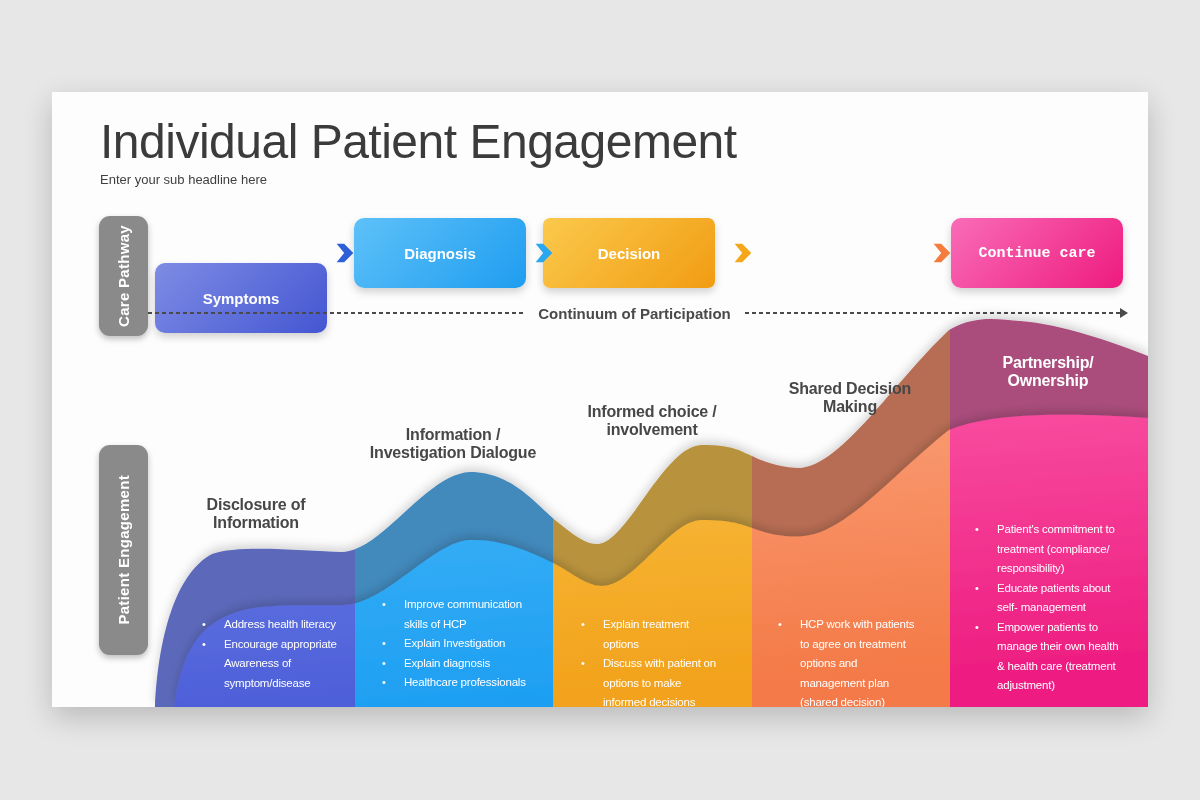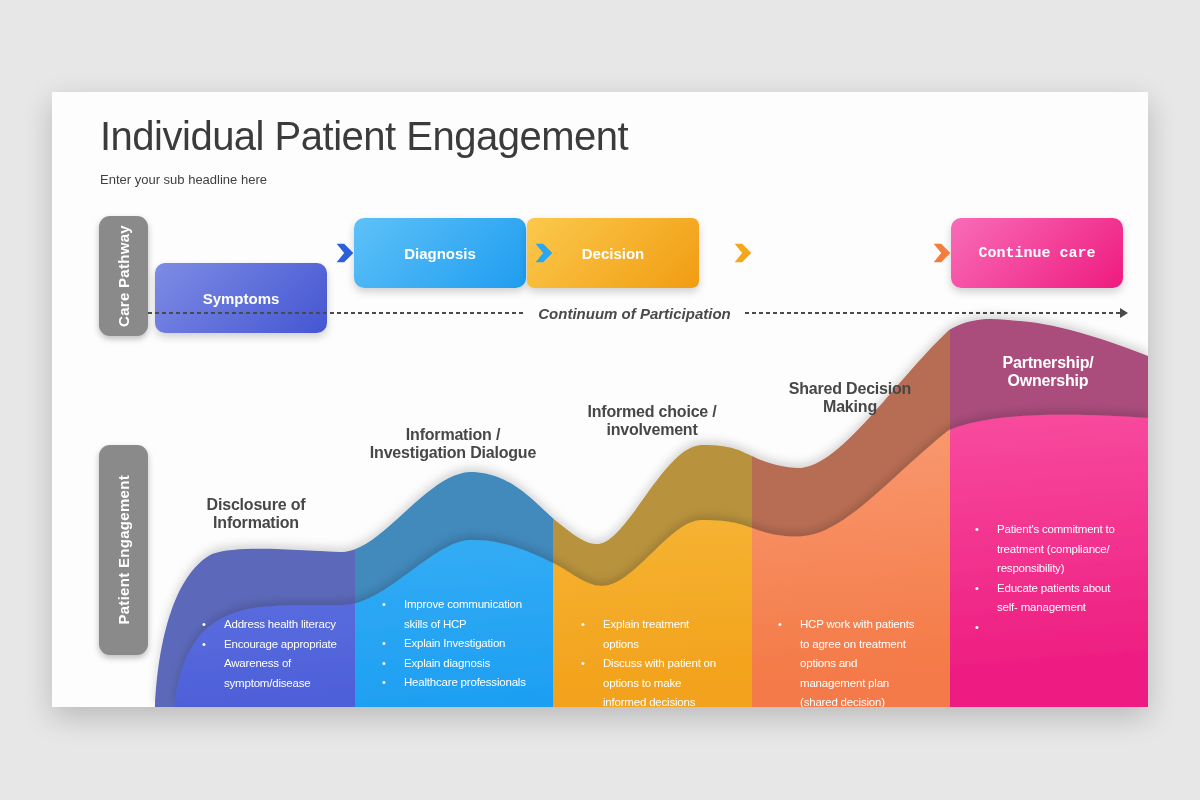--- a/index.html
+++ b/index.html
@@ -11,21 +11,21 @@
   }
   .slide{
     position:absolute;left:52px;top:92px;width:1096px;height:615px;
     background:#fdfdfe;
     box-shadow:0 10px 28px rgba(0,0,0,.20);
     overflow:hidden;
   }
   
   .title{
     position:absolute;left:48px;top:22px;
-    font-size:40px;font-weight:400;color:#3b3b3b;letter-spacing:-.5px;white-space:nowrap;
+    font-size:48px;font-weight:400;color:#3b3b3b;letter-spacing:-.5px;white-space:nowrap;
   }
   .subtitle{
     position:absolute;left:48px;top:80px;
     font-size:13px;color:#3f3f3f;white-space:nowrap;
   }
   
   .vlabel{
     position:absolute;left:47px;width:49px;
     background:#8a8a8a;border-radius:11px;
     box-shadow:0 3px 6px rgba(0,0,0,.25);
@@ -39,37 +39,37 @@
   .vlabel.engage{top:353px;height:210px;}
   
   .stage{
     position:absolute;top:126px;width:172px;height:70px;border-radius:10px;
     display:flex;align-items:center;justify-content:center;
     color:#fff;font-weight:700;font-size:15px;
     box-shadow:0 4px 8px rgba(0,0,0,.18);
   }
   .stage.s1{left:103px;background:linear-gradient(135deg,#7e8ce4,#4456d2);margin-top:45px;}
   .stage.s2{left:302px;background:linear-gradient(135deg,#5ec1f8,#1f9df0);}
-  .stage.s3{left:475px;background:linear-gradient(135deg,#fbc94c,#f19c12);border-radius:7px;}
+  .stage.s3{left:491px;background:linear-gradient(135deg,#fbc94c,#f19c12);border-radius:7px;}
   .stage.s4{left:700px;background:linear-gradient(135deg,#fba47c,#f37845);}
   .stage.s5{left:899px;background:linear-gradient(135deg,#f96cb8,#ee1b7f);font-family:Liberation Mono, monospace;}
   .chev{position:absolute;top:150px;width:20px;height:22px;}
   .chev.c1{left:283px;} .chev.c2{left:482px;} .chev.c3{left:681px;} .chev.c4{left:880px;}
   
   .continuum{
     position:absolute;left:96px;top:212px;width:980px;height:18px;
     display:flex;align-items:center;
   }
   .dash{
     flex:1;height:2px;
     background:repeating-linear-gradient(90deg,#4a4a4a 0 4px,transparent 4px 7px);
   }
   .continuum .label{
     font-size:15px;font-weight:700;color:#4a4a4a;
-    padding:0 14px;white-space:nowrap;font-style:italic;
+    padding:0 14px;white-space:nowrap;
   }
   .arrowhead{
     width:0;height:0;margin-left:-1px;
     border-top:5px solid transparent;border-bottom:5px solid transparent;
     border-left:8px solid #4a4a4a;
   }
   
   svg.waves{position:absolute;left:0;top:0;width:1096px;height:615px;}
   
   .colhead{
@@ -245,16 +245,16 @@
   <ul class="bullets l3">
     <li><span class="dot">•</span><span>Explain treatment options</span></li>
     <li><span class="dot">•</span><span>Discuss with patient on options to make informed decisions about their care</span></li>
   </ul>
   <ul class="bullets l4">
     <li><span class="dot">•</span><span>HCP work with patients to agree on treatment options and management plan (shared decision)</span></li>
   </ul>
   <ul class="bullets l5">
     <li><span class="dot">•</span><span>Patient's commitment to treatment (compliance/ responsibility)</span></li>
     <li><span class="dot">•</span><span>Educate patients about self- management</span></li>
-    <li><span class="dot">•</span></li>
+    <li><span class="dot">•</span><span>Empower patients to manage their own health &amp; health care (treatment adjustment)</span></li>
   </ul>
 
 </div>
 
 </body></html>

